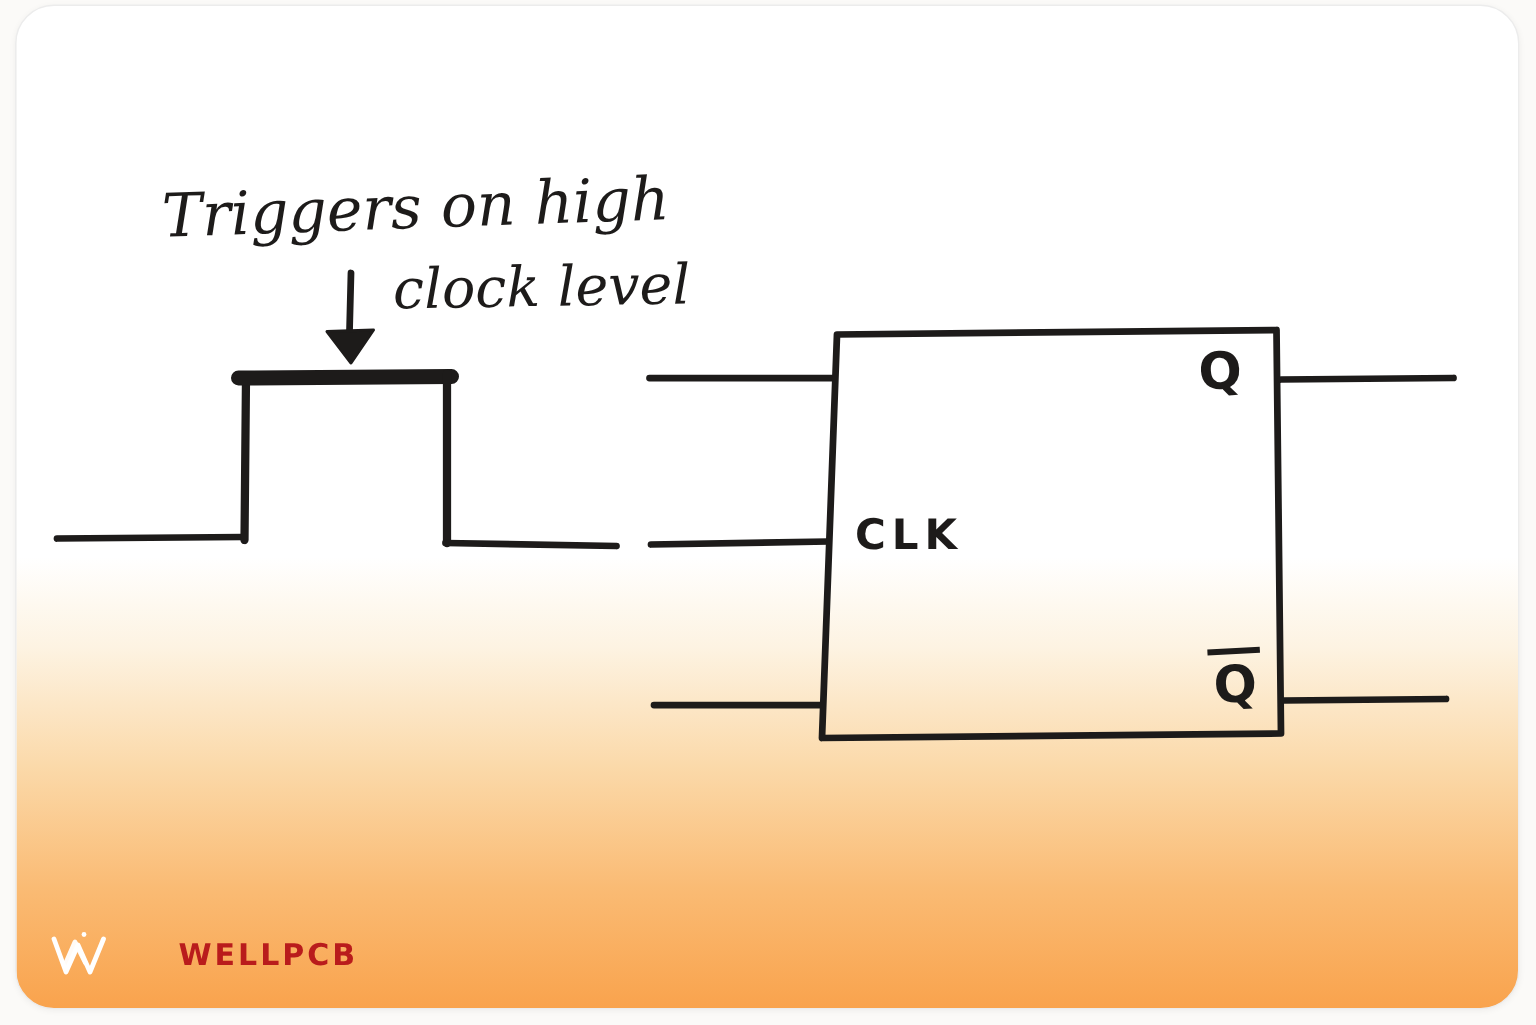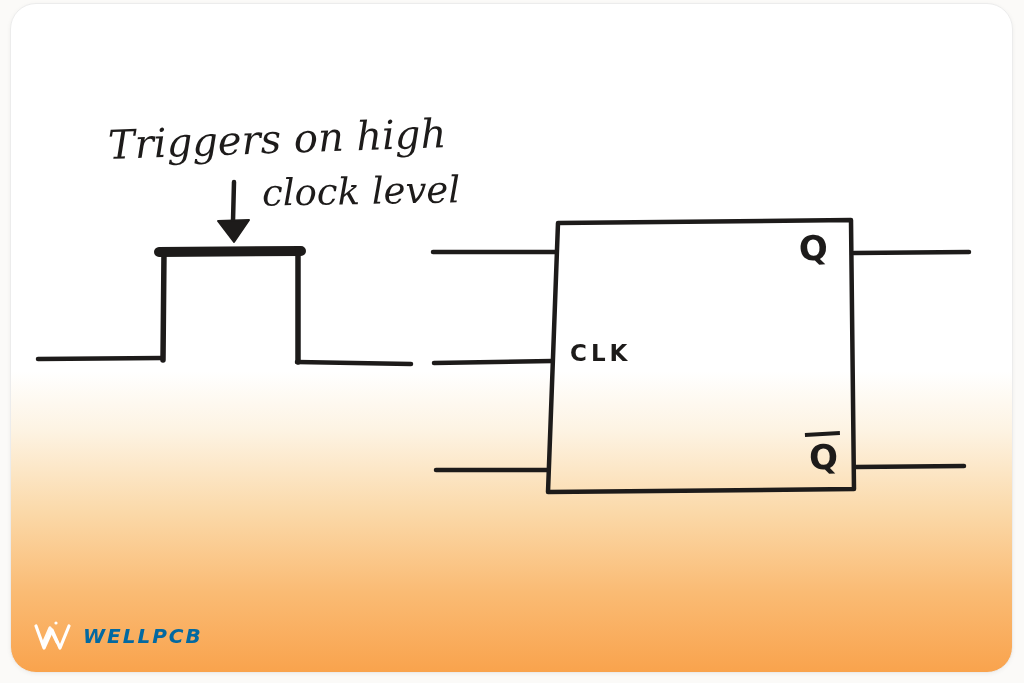--- a/index.html
+++ b/index.html
@@ -37,43 +37,43 @@
   }
   .ann-line1 { left: 108px; top: 116px; font-size: 40px; transform: rotate(-2deg); }
   .ann-line2 { left: 262px; top: 170px; font-size: 37px; transform: rotate(-1deg); }
   .pin-label {
     position: absolute;
     color: #1d1b1a;
     font-family: "DejaVu Sans", sans-serif;
     font-weight: bold;
     white-space: nowrap;
   }
-  .clk-label { left: 570px; top: 340px; font-size: 23px; letter-spacing: 4px; }
+  .clk-label { left: 570px; top: 340px; font-size: 28px; letter-spacing: 4px; }
   .q-label   { left: 799px; top: 228px; font-size: 34px; transform: rotate(-4deg); }
   .qbar-label{ left: 806px; top: 432px; font-size: 34px; transform: rotate(-3deg); }
   .qbar-label .overbar {
     display: inline-block;
     border-top: 4px solid #1d1b1a;
     padding: 1px 3px 0 3px;
   }
   .logo {
     position: absolute;
     left: 32px; top: 616px;
     height: 40px;
     display: flex;
     align-items: center;
     gap: 9px;
   }
   .logo-text {
-    color: #0369a1;
+    color: #b91c1c;
     font-family: "DejaVu Sans", sans-serif;
     font-weight: bold;
-    font-style: italic;
     font-size: 20px;
     letter-spacing: 2px;
+    margin-left: 36px;
   }
 </style>
 </head>
 <body>
 
 <div class="card"></div>
 
 <svg class="diagram" viewBox="0 0 1024 683" stroke="#1d1b1a" fill="none" stroke-linecap="round" stroke-linejoin="round">
 
   <g>

